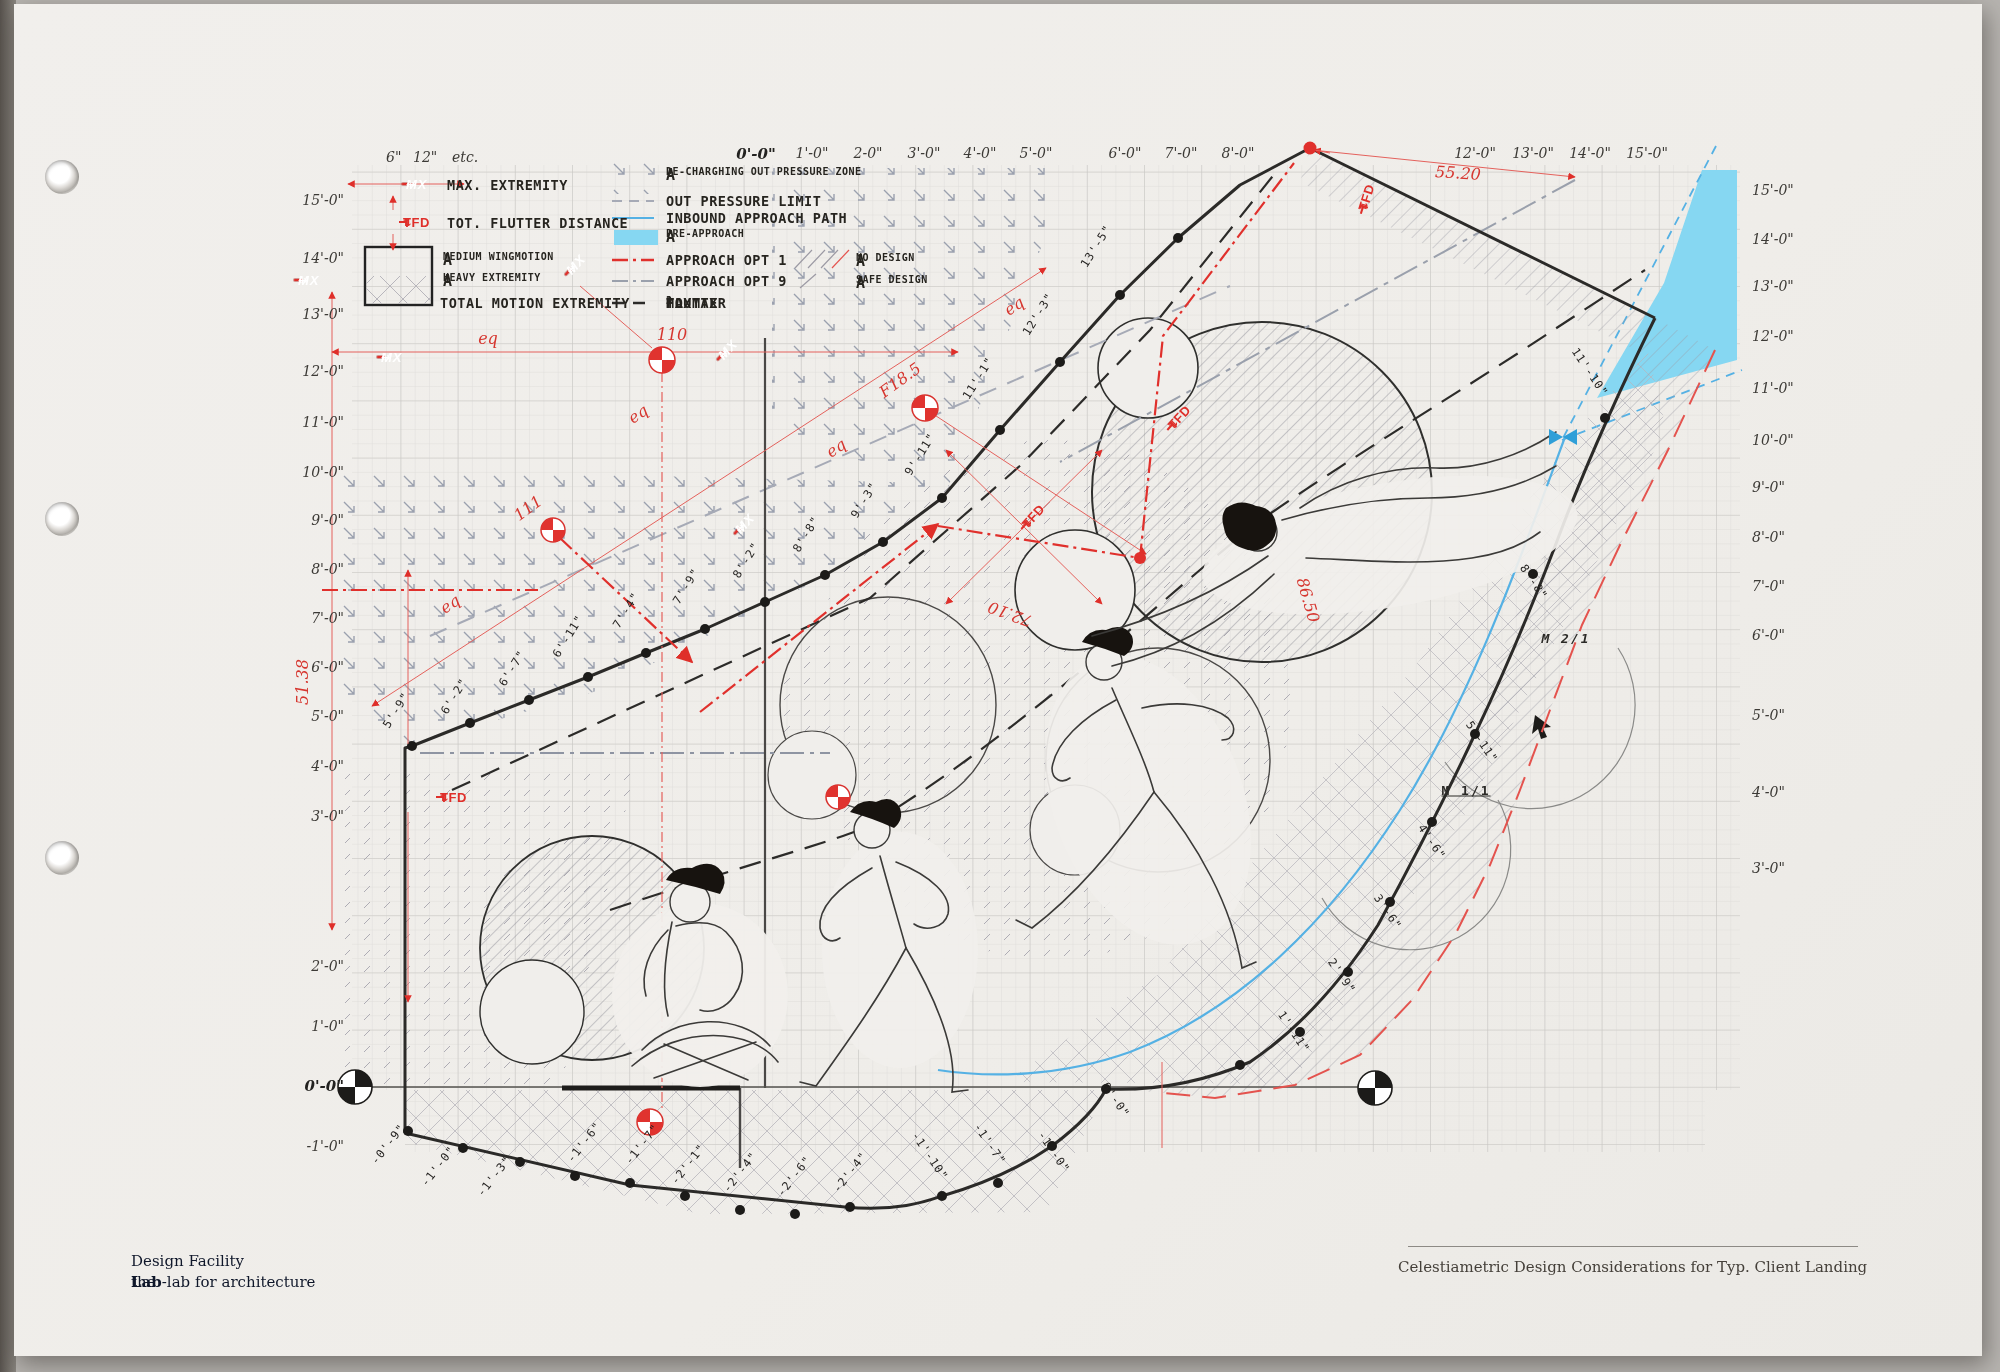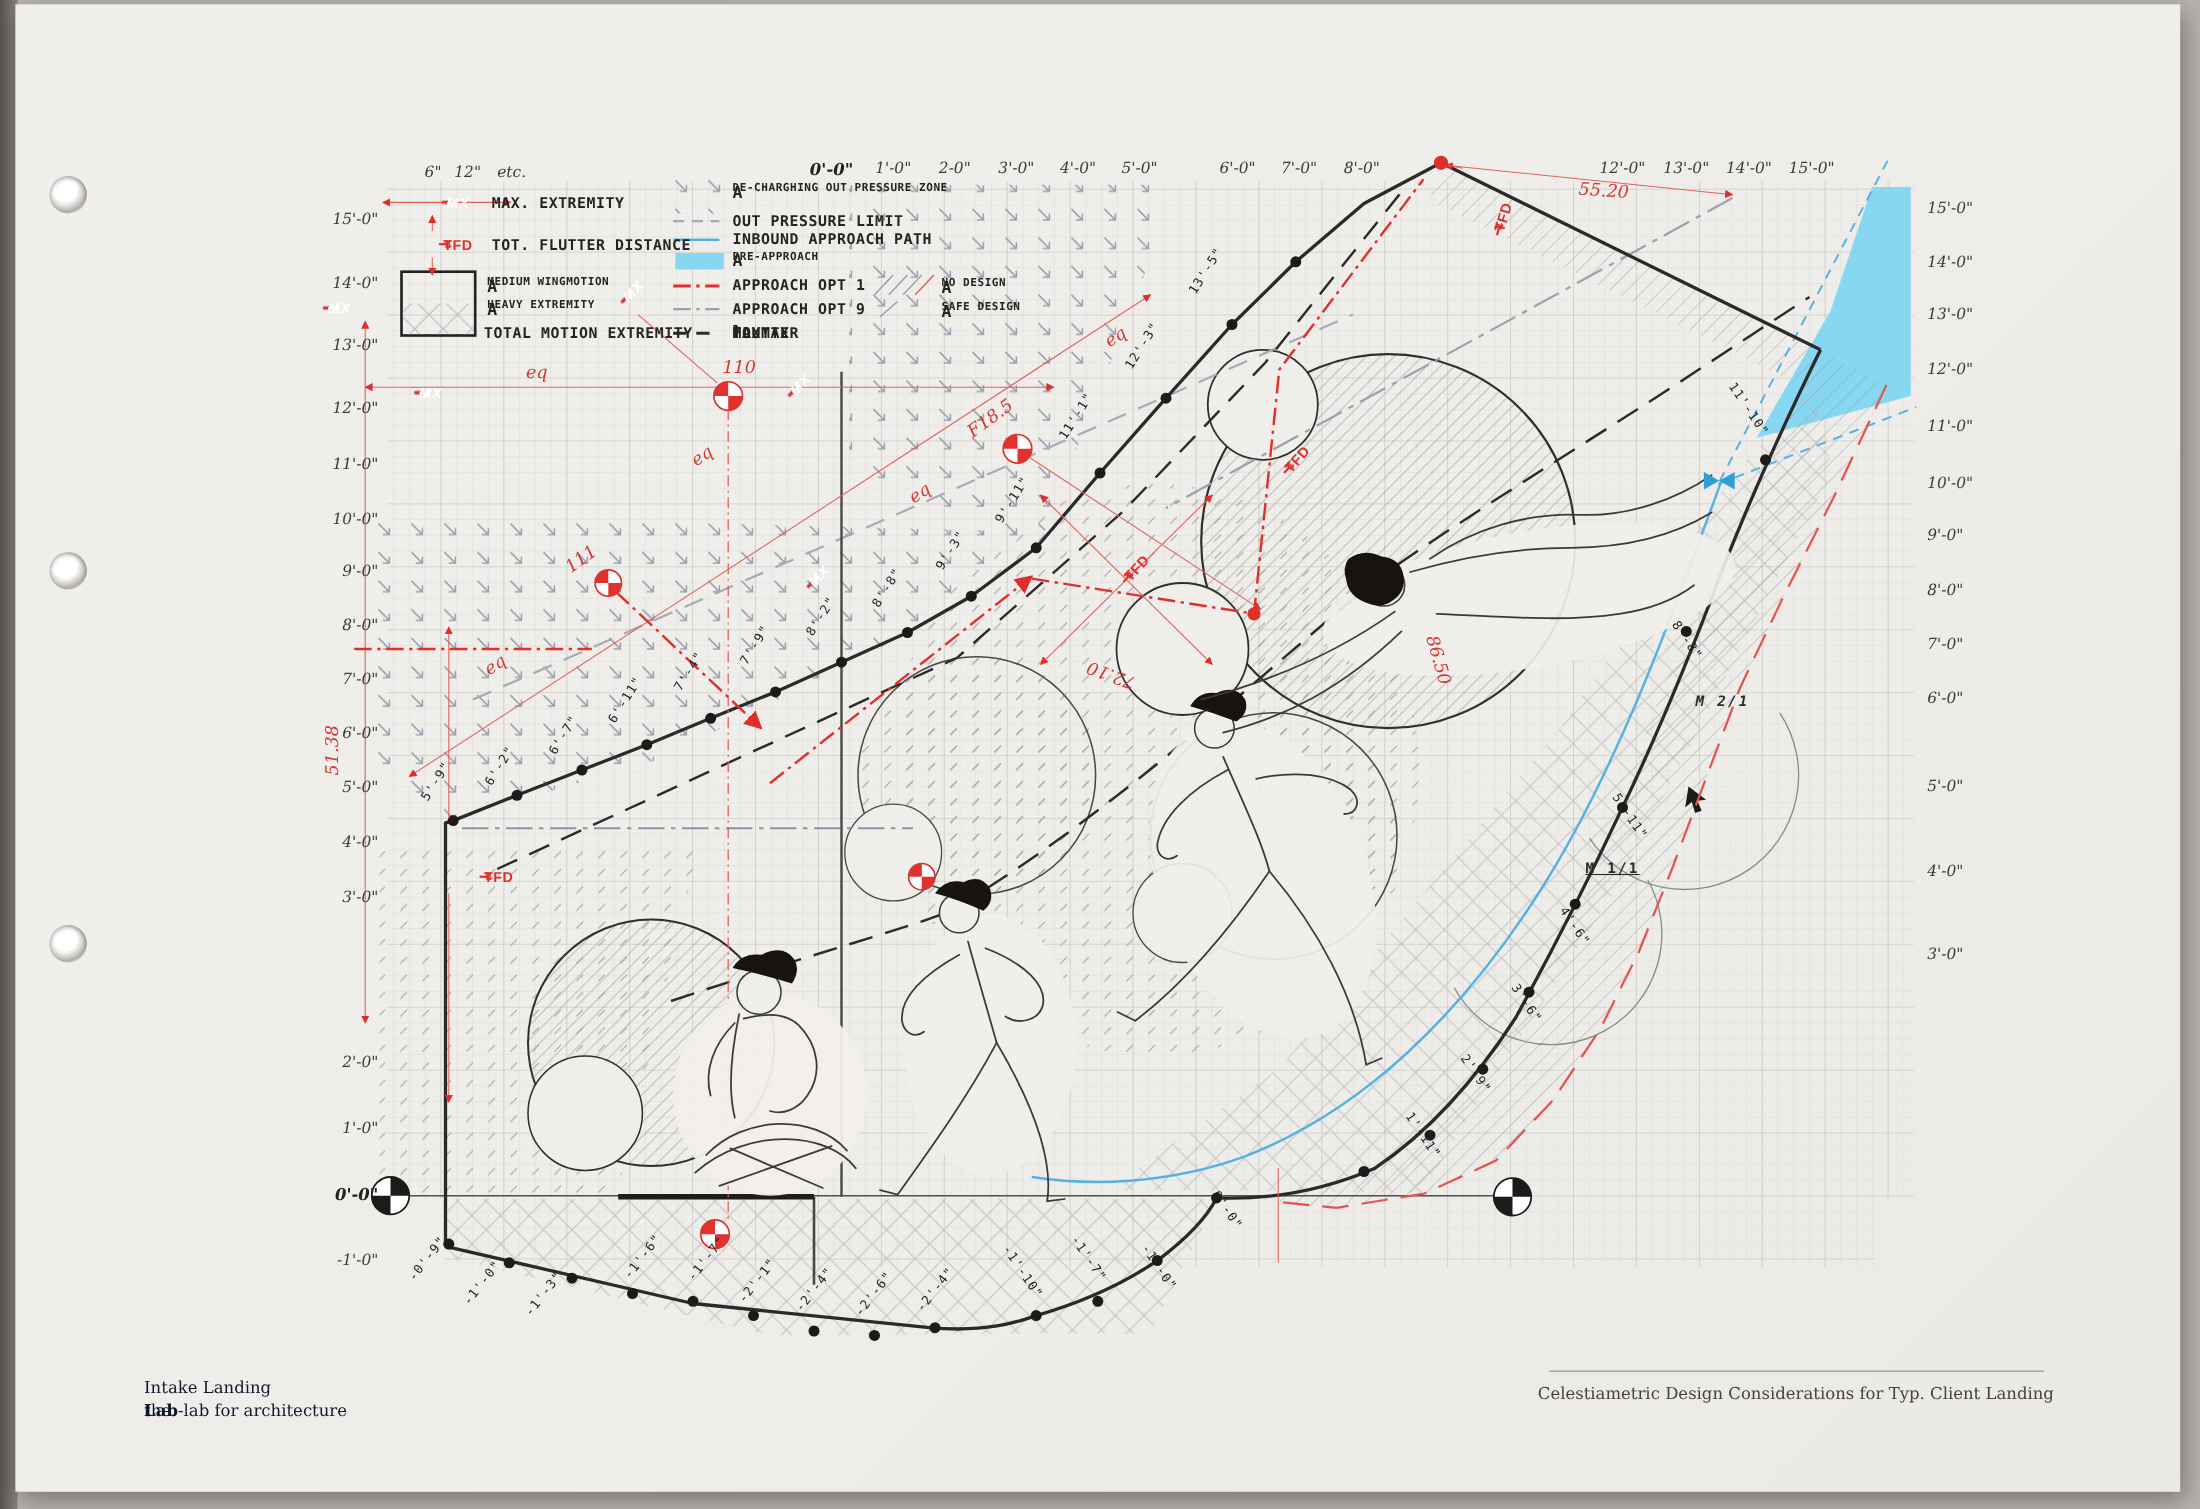--- a/index.html
+++ b/index.html
@@ -348,21 +348,21 @@
   <div class="leg" style="left:856px;top:252px">
       <span class="A">A</span>
       <span class="sub">NO DESIGN</span>
     </div>
   <div class="leg" style="left:856px;top:274px">
       <span class="A">A</span>
       <span class="sub">SAFE DESIGN</span>
     </div>
 
   <div class="tb" style="left:131px;top:1252px">
-      <span>Intake Landing</span>
+      <span>Design Facility</span>
     </div>
   <div class="tb" style="left:131px;top:1273px"><span>the</span><b>Lab</b><span>-lab for architecture</span></div>
   <div class="rule" style="left:1408px;top:1246px;width:450px"></div>
   <div class="cap" style="left:1398px;top:1258px">Celestiametric Design Considerations for Typ. Client Landing</div>
 <span class="ax b" style="left: 756px; top: 145px;">0'-0"</span>
     <span class="ax" style="left: 812px; top: 145px;">1'-0"</span>
     <span class="ax" style="left: 868px; top: 145px;">2-0"</span>
     <span class="ax" style="left: 924px; top: 145px;">3'-0"</span>
     <span class="ax" style="left: 980px; top: 145px;">4'-0"</span>
     <span class="ax" style="left: 1036px; top: 145px;">5'-0"</span>

